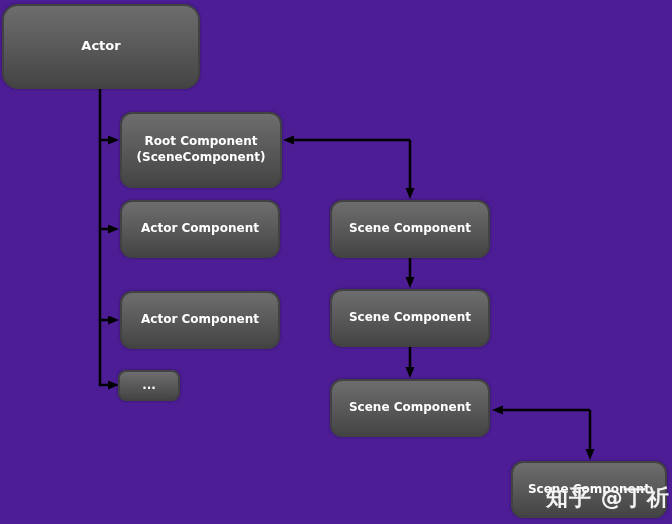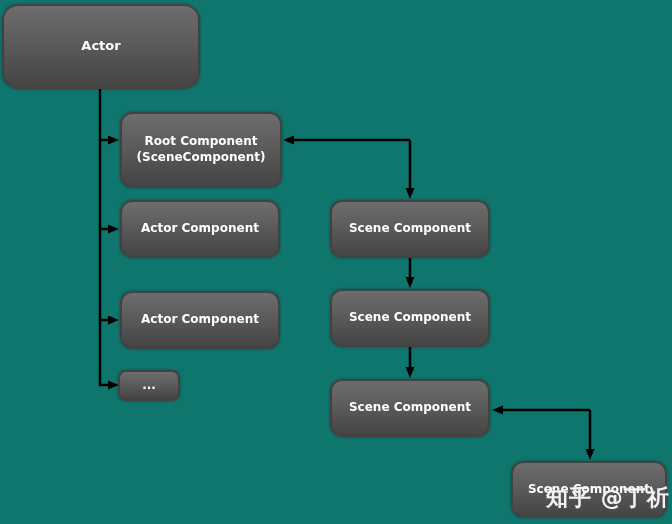--- a/index.html
+++ b/index.html
@@ -4,21 +4,21 @@
 <style>
   html, body {
     margin: 0;
     padding: 0;
     background: #ffffff;
   }
   .canvas {
     position: relative;
     width: 672px;
     height: 524px;
-    background: #0f766e;
+    background: #4c1d95;
     overflow: hidden;
     font-family: "DejaVu Sans", "Liberation Sans", sans-serif;
   }
   svg.connectors {
     position: absolute;
     left: 0; top: 0;
     z-index: 1;
   }
   .node {
     position: absolute;

